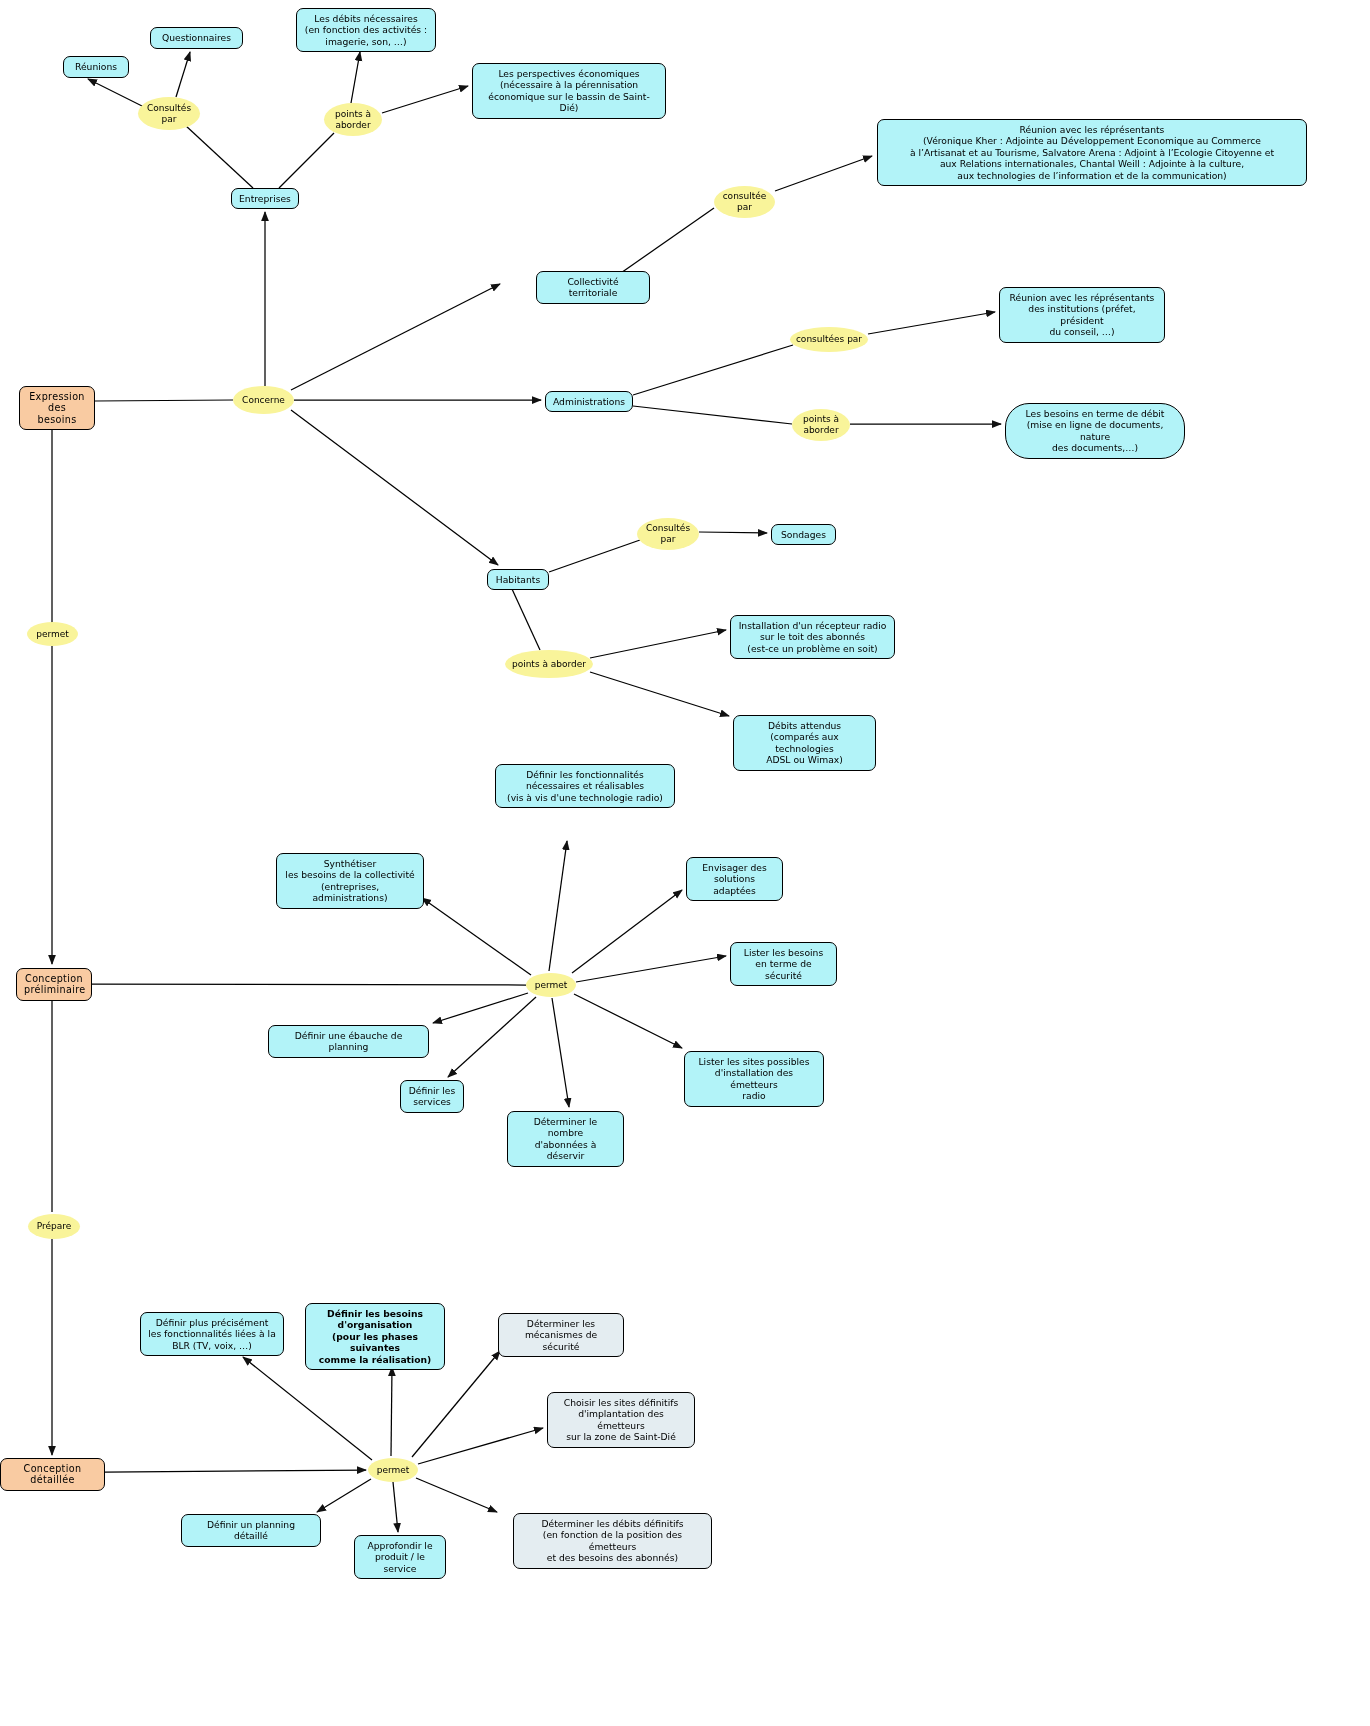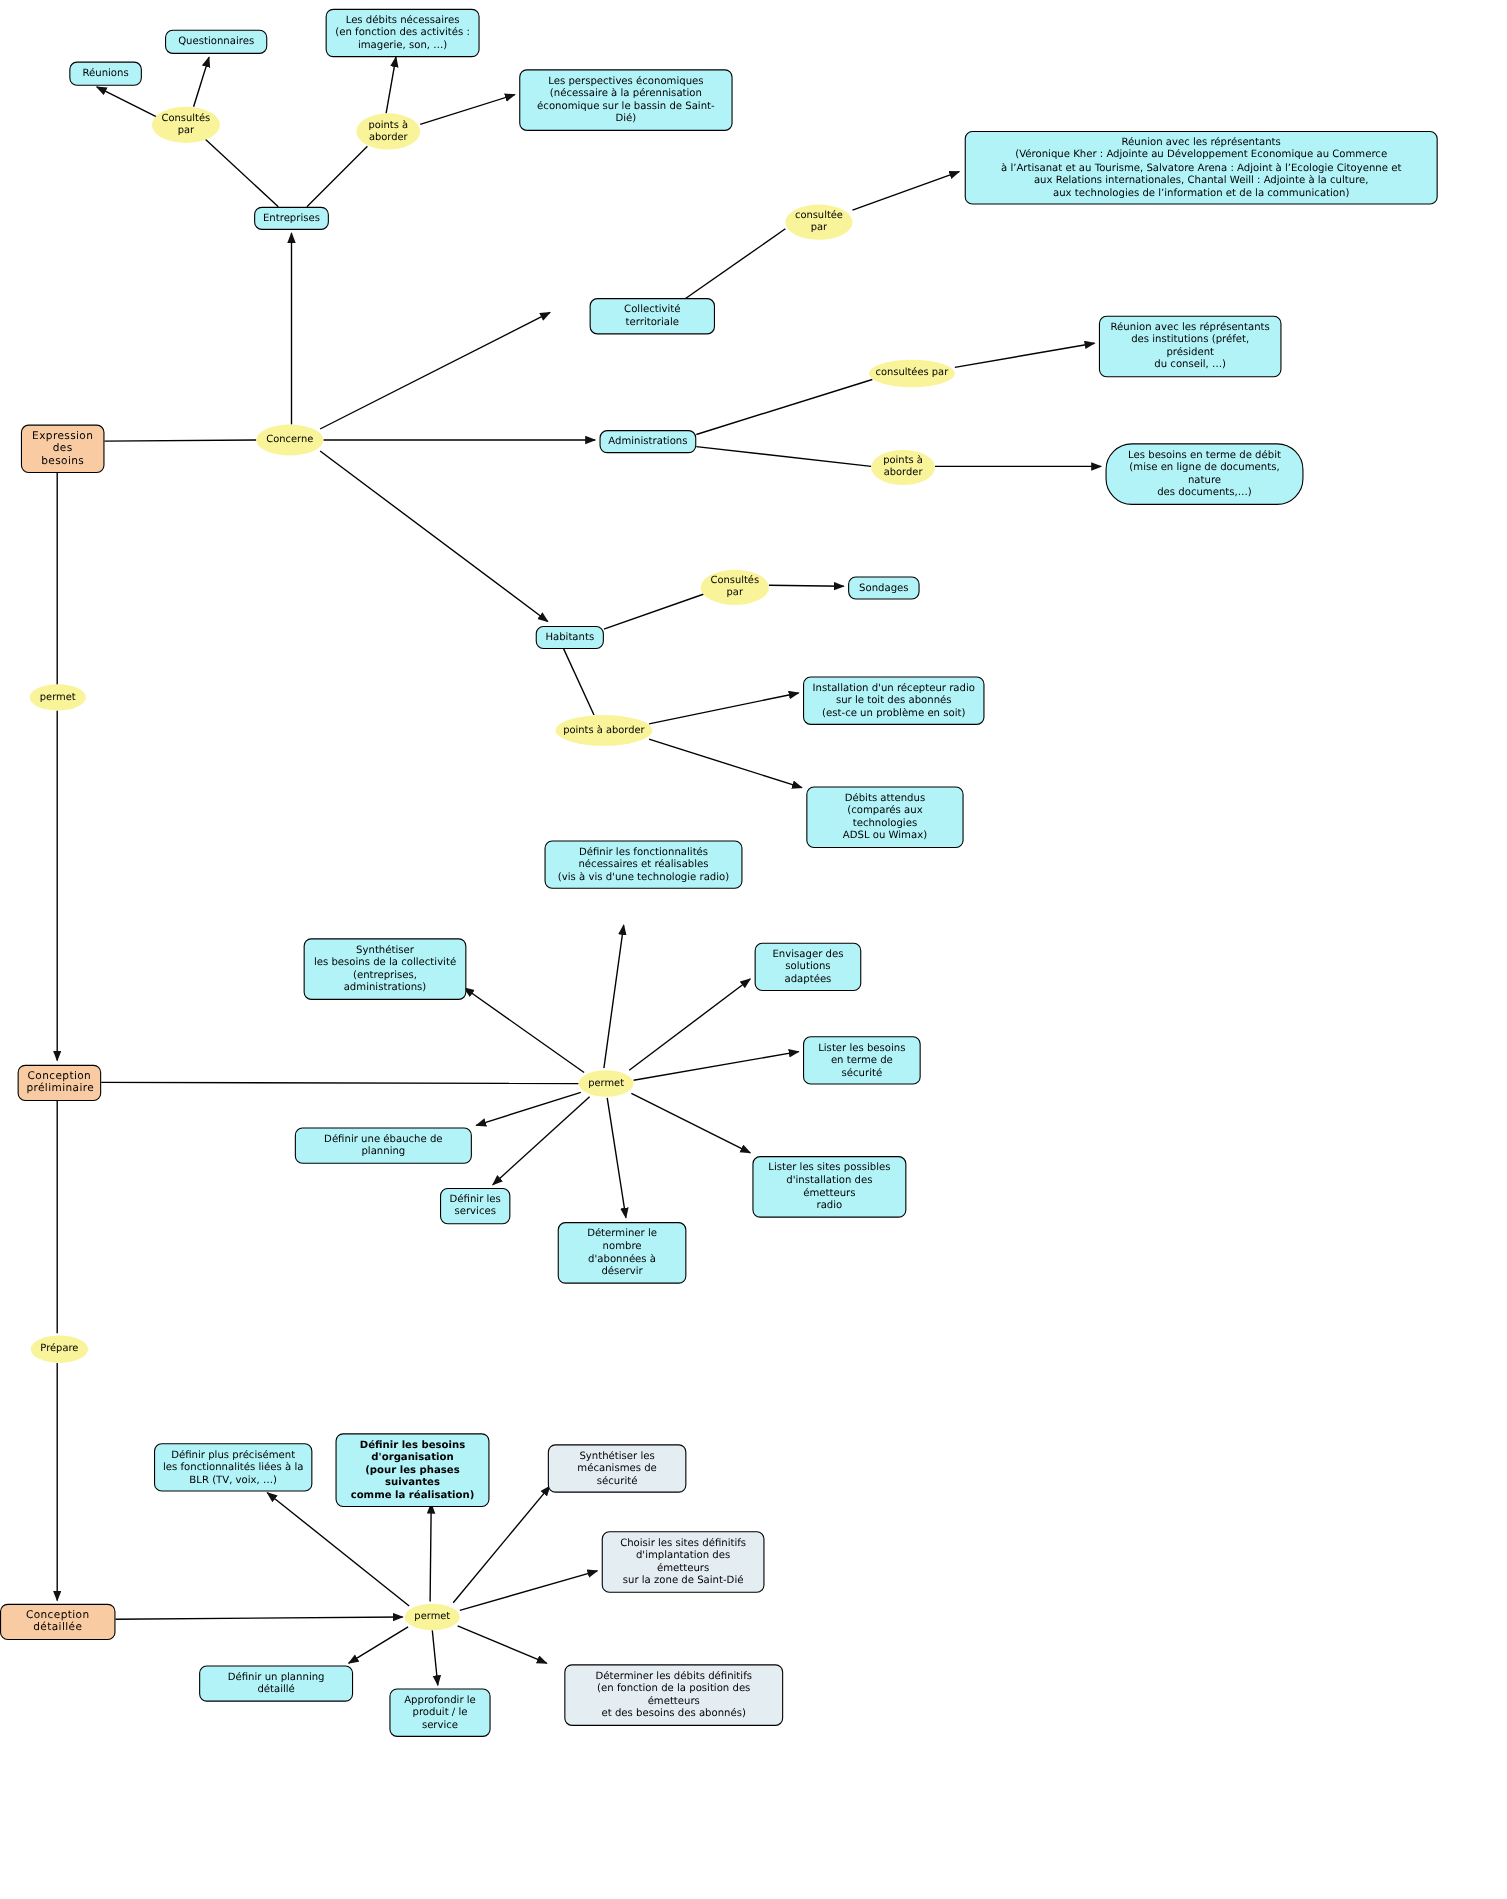--- a/index.html
+++ b/index.html
@@ -216,21 +216,21 @@
 les fonctionnalités liées à la
 BLR (TV, voix, …)</span>
       </div>
       <div class="node box cyan" style="left: 305px; top: 1303px; width: 140px; min-height: 60px; font-weight: bold;">
         <span class="lbl">Définir les besoins
 d'organisation
 (pour les phases suivantes
 comme la réalisation)</span>
       </div>
       <div class="node box grey" style="left: 498px; top: 1313px; width: 126px; min-height: 34px;">
-        <span class="lbl">Synthétiser les
+        <span class="lbl">Déterminer les
 mécanismes de sécurité</span>
       </div>
       <div class="node box grey" style="left: 547px; top: 1392px; width: 148px; min-height: 41px;">
         <span class="lbl">Choisir les sites définitifs
 d'implantation des émetteurs
 sur la zone de Saint-Dié</span>
       </div>
       <div class="node ell" style="left: 368px; top: 1458px; width: 50px; min-height: 24px; height: 24px;">
         <span class="lbl">permet</span>
       </div>

